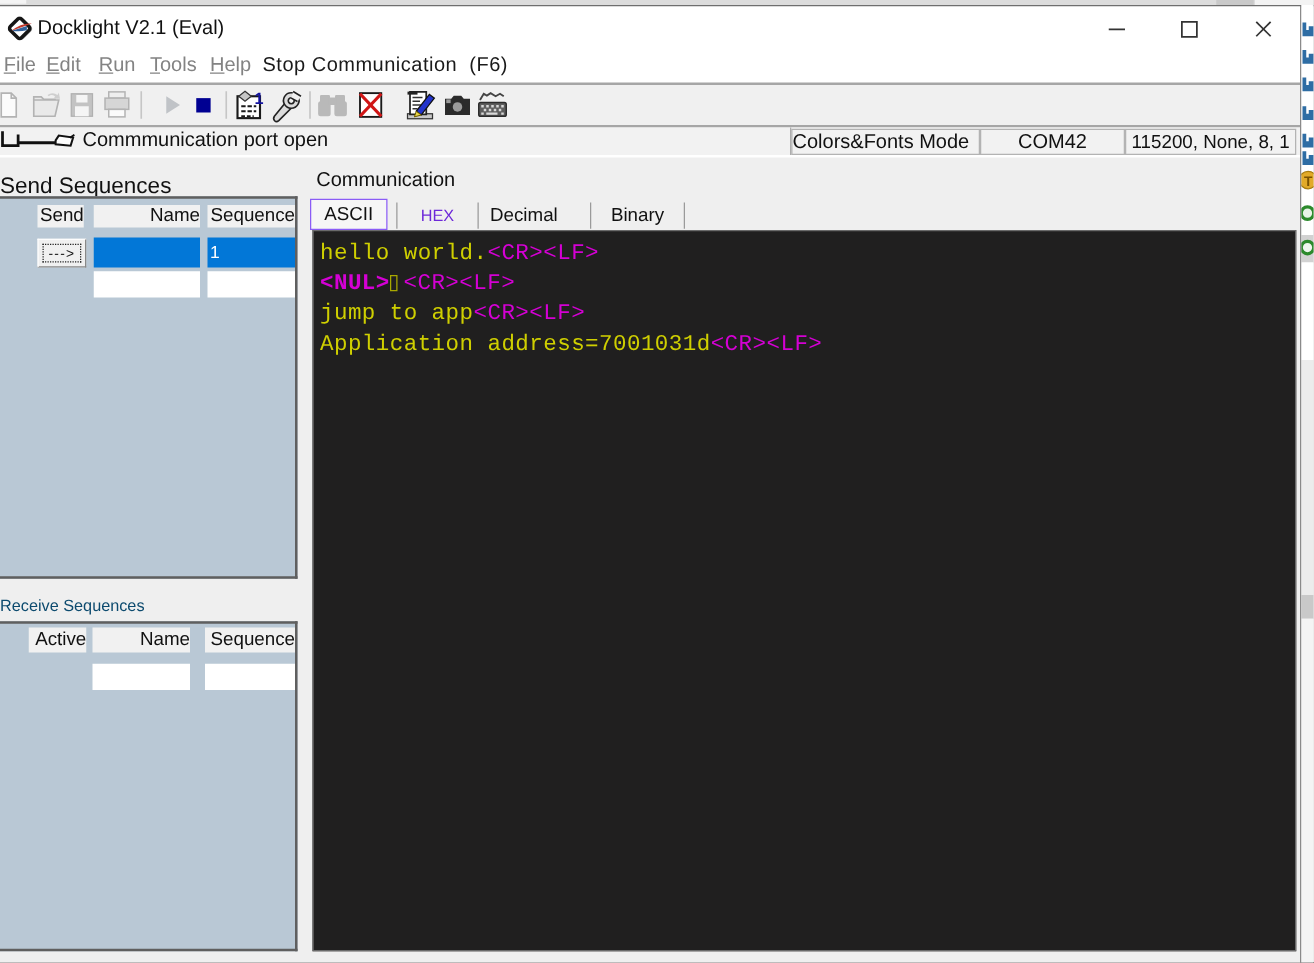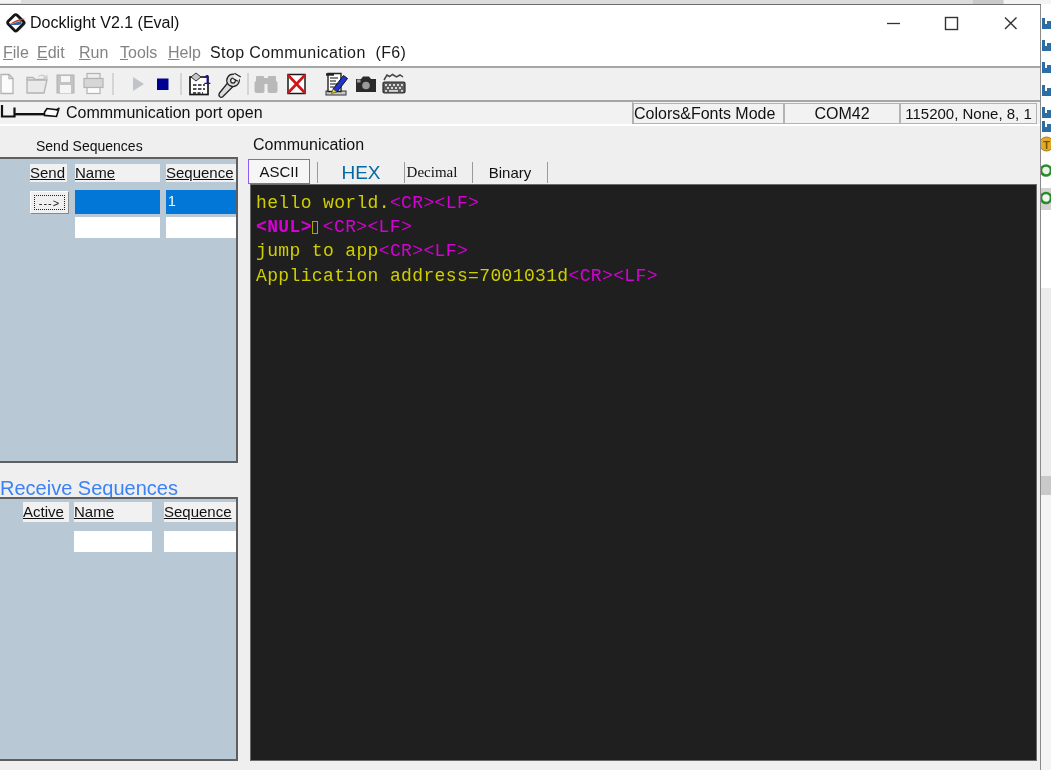--- a/index.html
+++ b/index.html
@@ -1,20 +1,20 @@
 <!DOCTYPE html>
 <html><head>
 <meta charset="utf-8">
 <style>
   html,body{margin:0;padding:0;}
   body{width:1051px;height:770px;overflow:hidden;position:relative;
        font-family:"Liberation Sans",sans-serif;background:#ffffff;}
   .abs{position:absolute;}
   .u{text-decoration:underline;}
-  .hcell{position:absolute;background:#f1f1f1;color:#111;text-align:left;text-decoration:underline;}
+  .hcell{position:absolute;background:#f1f1f1;color:#111;text-align:right;}
 </style>
 </head>
 <body>
 
 <div class="abs" style="left:0;top:0;width:1051px;height:4px;background:#dcdcdc;"></div>
 <div class="abs" style="left:0;top:0;width:21px;height:3px;background:#f4f4f4;"></div>
 <div class="abs" style="left:973px;top:0;width:30px;height:4px;background:#c9c9c9;"></div>
 <div class="abs" style="left:1004px;top:0;width:47px;height:4px;background:#f3f3f3;"></div>
 <div class="abs" style="left:0;top:4px;width:1041px;height:1.5px;background:#6e6e6e;"></div>
 
@@ -182,52 +182,52 @@
 <svg class="abs" style="left:0px;top:100px;" width="62" height="22" viewBox="0 0 62 22">
   <path d="M2 5 V16.5 H14.5 V7.5" fill="none" stroke="#111" stroke-width="2.2"></path>
   <line x1="14.5" y1="14.2" x2="46" y2="14.2" stroke="#111" stroke-width="2.4"></line>
   <path d="M44.5 12.3 L47 8.5 L58.5 10 L56.5 16.5 L44.5 15.4 Z" fill="#fdfdfd" stroke="#111" stroke-width="1.6"></path>
   <path d="M56 10.2 L59.5 7.8" stroke="#111" stroke-width="1.6" fill="none"></path>
 </svg>
 <div class="abs" style="left:0;top:124px;width:1040px;height:2px;background:#ffffff;"></div>
 
 <div class="abs" style="left:0;top:126px;width:1040px;height:644px;background:#efefef;"></div>
 
-<div class="abs" style="left:0;top:138px;font-size:14px;color:#111;padding-left:36px;">Send Sequences</div>
+<div class="abs" style="left:0;top:138px;font-size:18px;color:#111;">Send Sequences</div>
 
 <div class="abs" style="left:0;top:157px;width:238px;height:306px;background:#b9c8d5;border-top:2px solid #5f5f5f;border-right:2px solid #5f5f5f;border-bottom:2px solid #5f5f5f;box-sizing:border-box;">
   <div class="hcell" style="left:30px;top:5px;width:37px;height:18px;font-size:15px;line-height:18px;">Send</div>
   <div class="hcell" style="left:75px;top:5px;width:85px;height:18px;font-size:15px;line-height:18px;">Name</div>
   <div class="hcell" style="left:166px;top:5px;width:70px;height:18px;font-size:15px;line-height:18px;">Sequence</div>
 
   <div class="abs" style="left:30px;top:32px;width:39px;height:23px;background:#f0f0f0;border:1px solid #888;border-top-color:#fdfdfd;border-left-color:#fdfdfd;box-sizing:border-box;">
     <div class="abs" style="left:3px;top:3px;right:3px;bottom:3px;border:1px dotted #222;color:#111;font-size:11px;line-height:14px;text-align:center;letter-spacing:1px;">---&gt;</div>
   </div>
   <div class="abs" style="left:75px;top:31px;width:85px;height:24px;background:#0277d7;"></div>
   <div class="abs" style="left:166px;top:31px;width:70px;height:24px;background:#0277d7;color:#fff;font-size:14px;line-height:23px;padding-left:2px;box-sizing:border-box;">1</div>
 
   <div class="abs" style="left:75px;top:58px;width:85px;height:21px;background:#ffffff;"></div>
   <div class="abs" style="left:166px;top:58px;width:70px;height:21px;background:#ffffff;"></div>
 </div>
 
-<div class="abs" style="left:0;top:477px;font-size:20px;color:#3b82f6;">Receive Sequences</div>
+<div class="abs" style="left:0;top:477px;font-size:13px;color:#0c4a6e;">Receive Sequences</div>
 
 <div class="abs" style="left:0;top:497px;width:238px;height:264px;background:#b9c8d5;border-top:2px solid #5f5f5f;border-right:2px solid #5f5f5f;border-bottom:2px solid #5f5f5f;box-sizing:border-box;">
   <div class="hcell" style="left:23px;top:3px;width:46px;height:20px;font-size:15px;line-height:20px;">Active</div>
   <div class="hcell" style="left:74px;top:3px;width:78px;height:20px;font-size:15px;line-height:20px;">Name</div>
   <div class="hcell" style="left:164px;top:3px;width:72px;height:20px;font-size:15px;line-height:20px;">Sequence</div>
   <div class="abs" style="left:74px;top:32px;width:78px;height:21px;background:#ffffff;"></div>
   <div class="abs" style="left:164px;top:32px;width:72px;height:21px;background:#ffffff;"></div>
 </div>
 
 <div class="abs" style="left:253px;top:136px;font-size:16px;color:#111;">Communication</div>
 
 <div class="abs" style="left:248px;top:159px;width:62px;height:25px;background:#f6f6f6;border:1px solid #8b5cf6;box-sizing:border-box;text-align:center;font-size:15px;line-height:23px;color:#111;">ASCII</div>
-<div class="abs" style="left:317px;top:162px;width:88px;height:21px;text-align:center;font-size:19px;line-height:21px;color:#0369a1;border-right:1px solid #9a9a9a;border-left:1px solid #9a9a9a;box-sizing:border-box;">HEX</div>
-<div class="abs" style="left:392px;top:162px;width:81px;height:21px;text-align:center;font-size:15px;line-height:21px;color:#111;border-right:1px solid #9a9a9a;box-sizing:border-box;font-family:Liberation Serif, serif;">Decimal</div>
+<div class="abs" style="left:317px;top:162px;width:66px;height:21px;text-align:center;font-size:13px;line-height:21px;color:#6d28d9;border-right:1px solid #9a9a9a;border-left:1px solid #9a9a9a;box-sizing:border-box;">HEX</div>
+<div class="abs" style="left:392px;top:162px;width:81px;height:21px;text-align:left;font-size:15px;line-height:21px;color:#111;border-right:1px solid #9a9a9a;box-sizing:border-box;">Decimal</div>
 <div class="abs" style="left:473px;top:162px;width:75px;height:21px;text-align:center;font-size:15px;line-height:21px;color:#111;border-right:1px solid #9a9a9a;box-sizing:border-box;">Binary</div>
 
 <div class="abs" style="left:250px;top:184px;width:787px;height:577px;background:#201f1f;border:1px solid #6a6a6a;box-sizing:border-box;
      font-family:'Liberation Mono',monospace;font-size:18px;letter-spacing:0.36px;line-height:24.2px;white-space:pre;"><div style="padding:6px 0 0 5px;"><span style="color:#cfcf00;text-align:right;">hello world.</span><span style="color:#d400d4;">&lt;CR&gt;&lt;LF&gt;</span>
 <span style="color:#d400d4;font-weight:bold;">&lt;NUL&gt;</span><span style="display:inline-block;width:6px;height:13px;border:1.5px solid #a8a800;box-sizing:border-box;margin-right:5px;vertical-align:-1.5px;"></span><span style="color:#d400d4;">&lt;CR&gt;&lt;LF&gt;</span>
 <span style="color:#cfcf00;">jump to app</span><span style="color:#d400d4;">&lt;CR&gt;&lt;LF&gt;</span>
 <span style="color:#cfcf00;">Application address=7001031d</span><span style="color:#d400d4;">&lt;CR&gt;&lt;LF&gt;</span></div>
 </div>
 
 </body></html>

